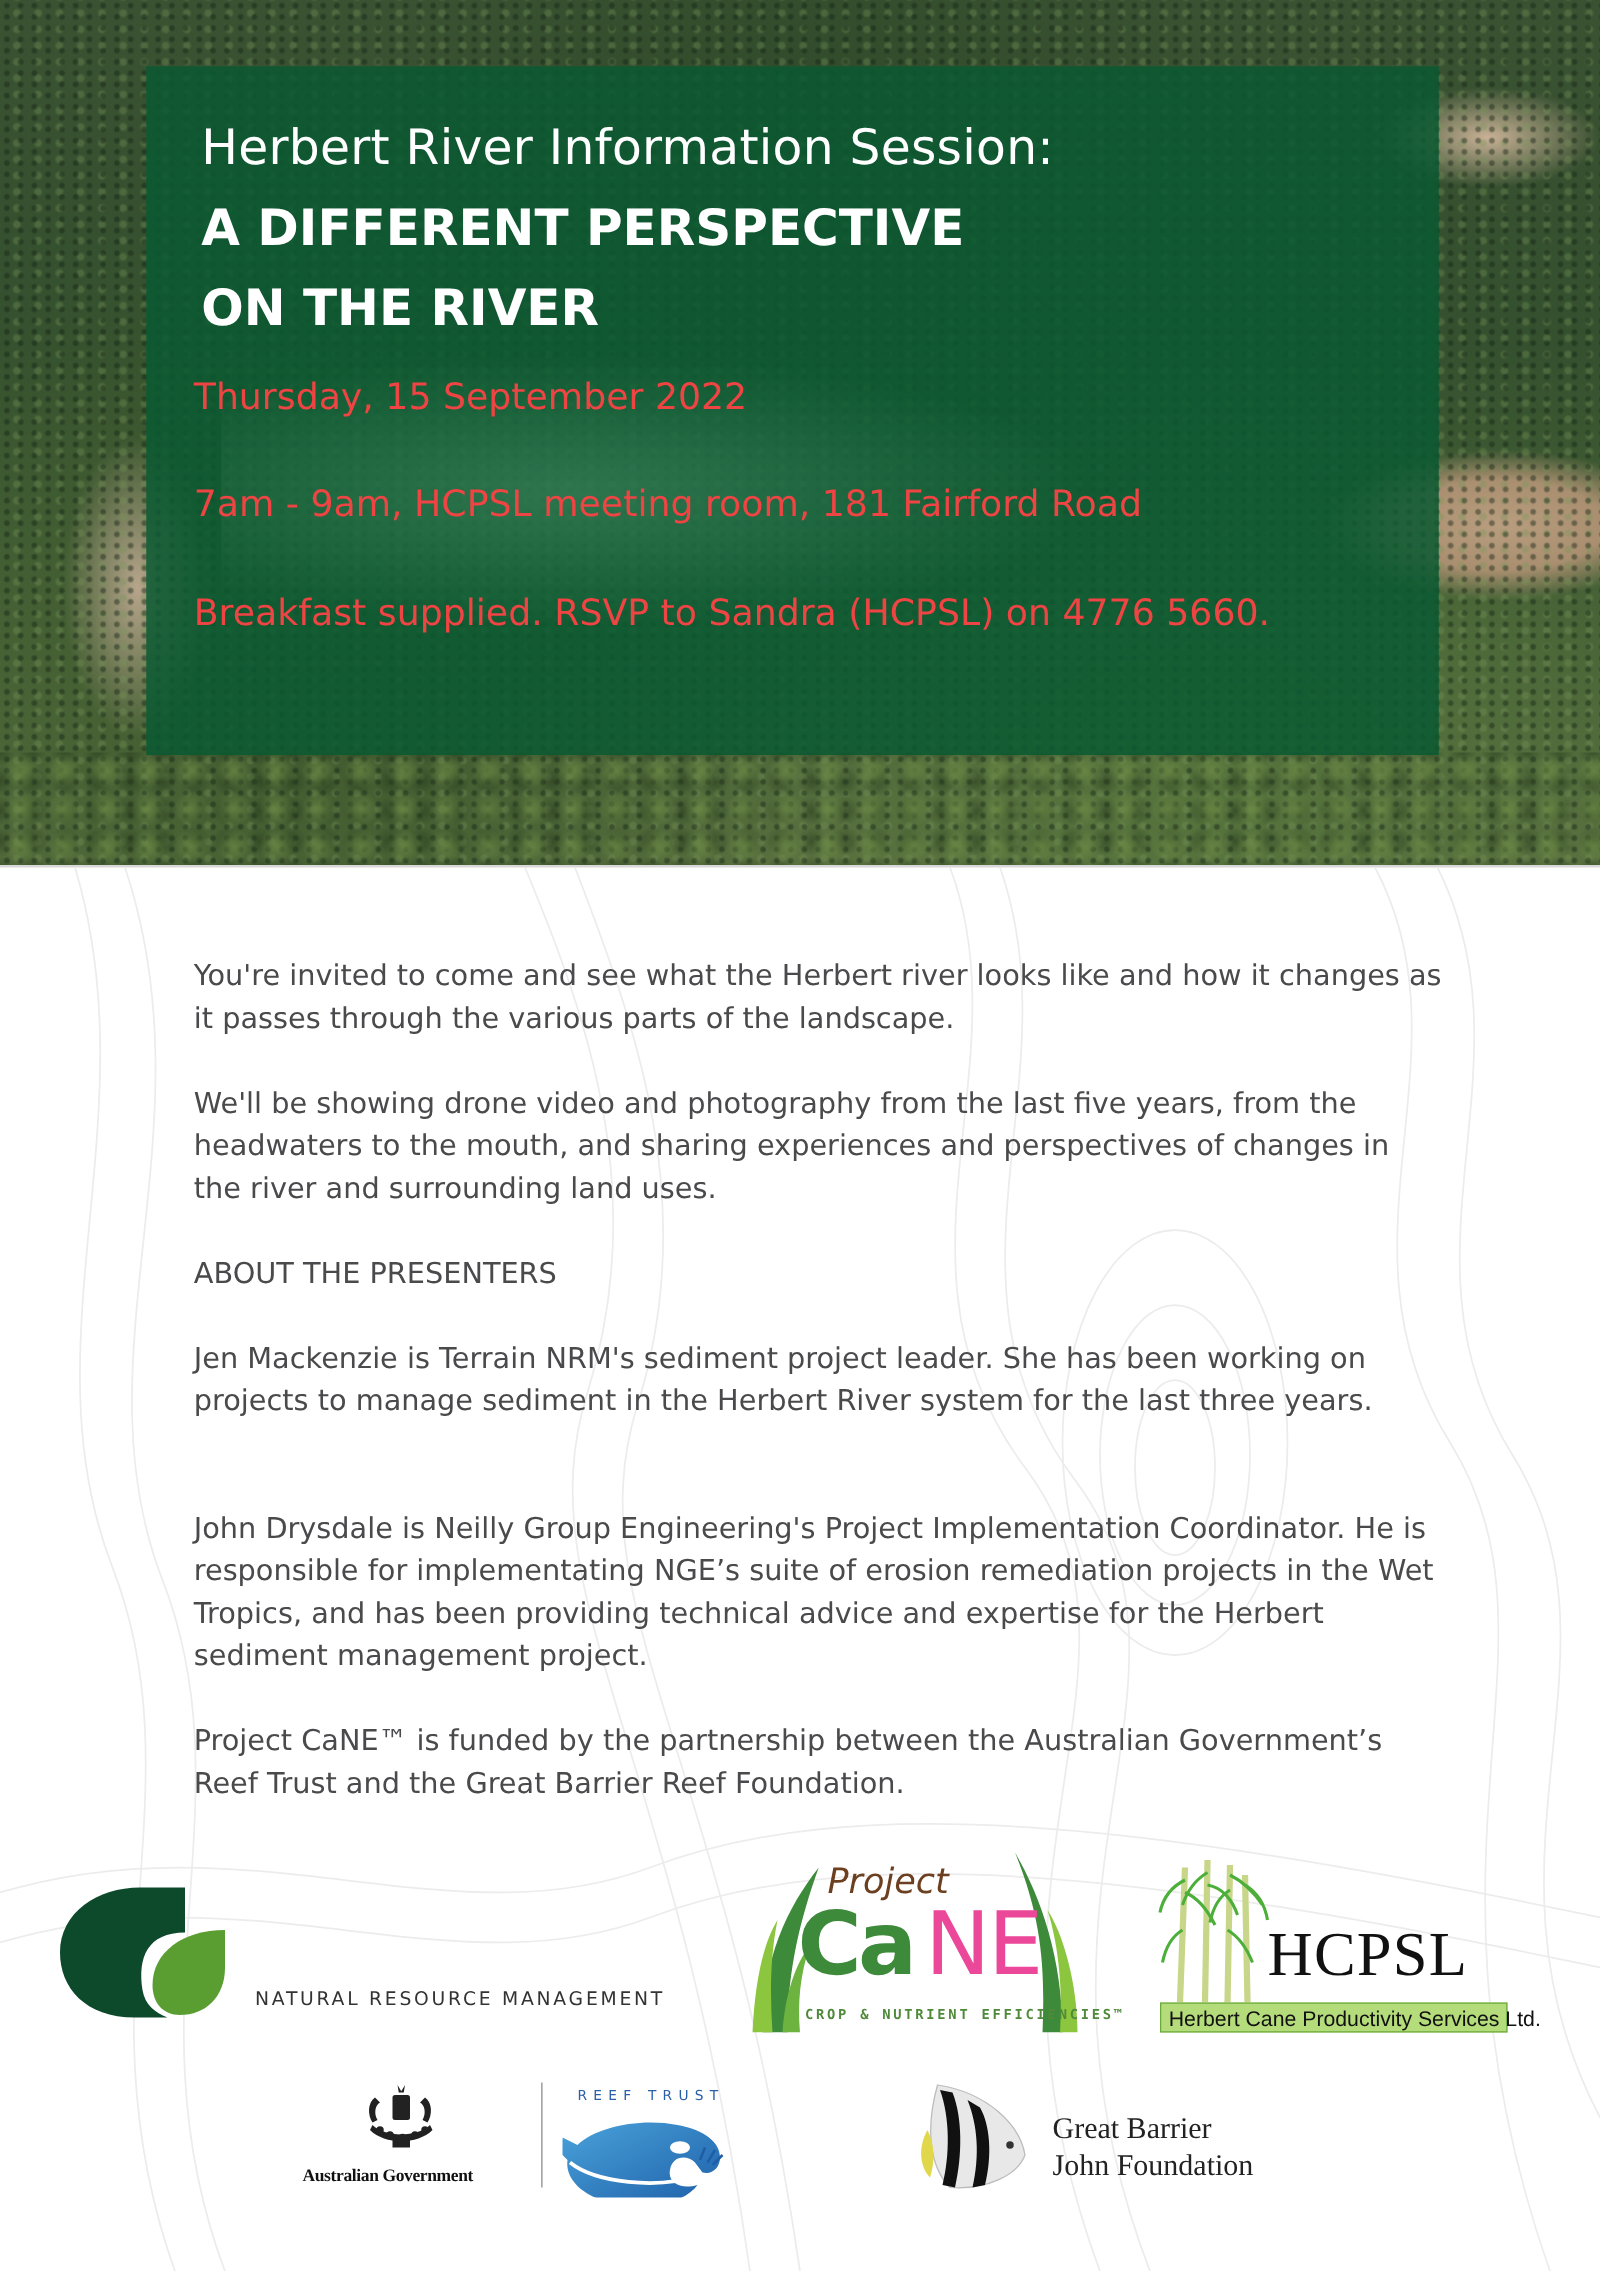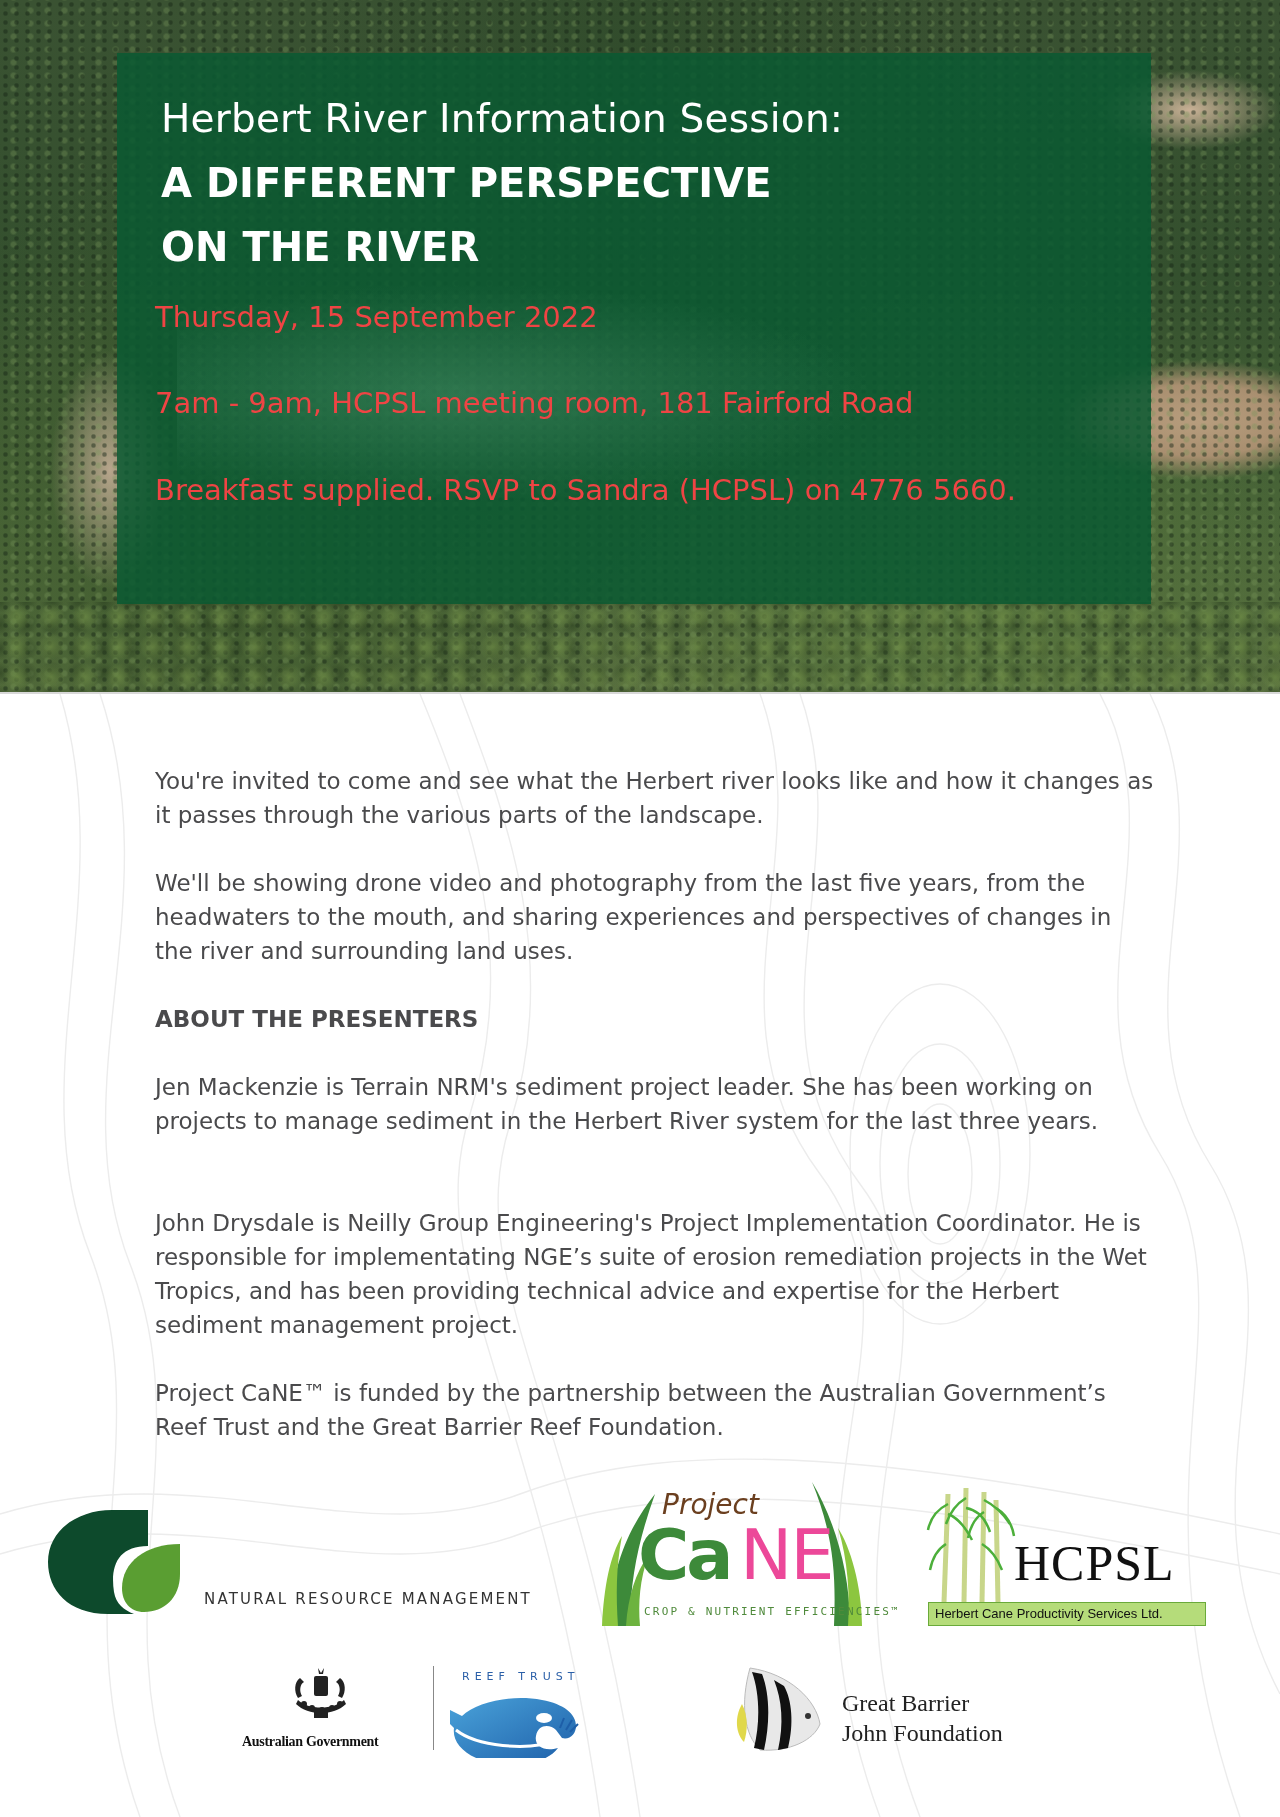--- a/index.html
+++ b/index.html
@@ -41,41 +41,41 @@
   .l2 { top:386px; }
   .l3 { top:473px; }
 
   .divider-line { position:absolute; left:0; top:692px; width:1280px; height:2px; background:#d8d8d8; }
 
   .contour { position:absolute; left:0; top:694px; width:1280px; height:1123px; }
 
   .body-text { position:absolute; left:155px; width:1000px; color:#4a4a4c; font-family:"DejaVu Sans", sans-serif; font-size:23px; line-height:34px; margin:0; }
   .p1 { top:764px; }
   .p2 { top:866px; }
-  .h-about { top:1002px; font-weight:bold; }
+  .h-about { top:1002px; font-weight:normal; }
   .p3 { top:1070px; }
   .p4 { top:1206px; }
   .p5 { top:1376px; }
 
   
   .logo { position:absolute; }
   .terrain { left:48px; top:1506px; width:500px; height:110px; }
   .terrain-word { position:absolute; left:152px; top:0px; font-family:"DejaVu Sans", sans-serif; font-size:56px; letter-spacing:15px; color:#111; }
   .terrain-sub { position:absolute; left:156px; top:84px; font-family:"DejaVu Sans", sans-serif; font-size:15px; letter-spacing:2.2px; color:#333; }
 
   .cane { left:600px; top:1476px; width:280px; height:150px; }
   .cane-project { position:absolute; left:62px; top:12px; font-family:"DejaVu Sans", sans-serif; font-style:italic; font-size:28px; color:#6b3f1f; }
   .cane-ca { position:absolute; left:38px; top:38px; font-family:"DejaVu Sans", sans-serif; font-weight:bold; font-size:70px; color:#3d8a3a; letter-spacing:-3px; }
   .cane-ne { position:absolute; left:140px; top:38px; font-family:"DejaVu Sans", sans-serif; font-size:70px; color:#ec4899; letter-spacing:-2px; }
-  .cane-sub { position:absolute; left:44px; top:129px; font-family:"DejaVu Sans Mono", monospace; font-size:11px; letter-spacing:2.2px; color:#4f8a3b; white-space:nowrap; }
+  .cane-sub { position:absolute; left:44px; top:129px; font-family:"DejaVu Sans Mono", monospace; font-size:11px; letter-spacing:2.2px; color:#4f8a3b; white-space:nowrap;font-weight:bold; }
 
   .hcpsl { left:926px; top:1484px; width:280px; height:140px; }
   .hcpsl-word { position:absolute; left:88px; top:50px; font-family:"Liberation Serif", serif; font-size:50px; color:#111; letter-spacing:1px; }
   .hcpsl-bar { position:absolute; left:2px; top:118px; width:276px; height:22px; background:#b5dc7a; border:1px solid #6aaa3a; }
-  .hcpsl-bar span { position:absolute; left:6px; top:3px; font-family:"Liberation Sans", sans-serif; font-size:13px; color:#111; white-space:nowrap; }
+  .hcpsl-bar span { position:absolute; left:6px; top:3px; font-family:"Liberation Sans", sans-serif; font-size:17px; color:#111; white-space:nowrap; }
 
   .ausgov { left:240px; top:1664px; width:170px; height:90px; }
   .ausgov-text { position:absolute; left:2px; top:70px; font-family:"Liberation Serif", serif; font-weight:bold; font-size:14px; color:#111; white-space:nowrap; letter-spacing:-0.3px; }
   .gov-divider { position:absolute; left:433px; top:1666px; width:1px; height:84px; background:#888; }
   .reeftrust { left:450px; top:1670px; width:140px; height:88px; }
   .reeftrust-text { position:absolute; left:12px; top:0px; font-family:"DejaVu Sans", sans-serif; font-size:11px; letter-spacing:5px; color:#2a5fa8; white-space:nowrap; }
 
   .gbrf { left:730px; top:1664px; width:300px; height:90px; }
   .gbrf-text { position:absolute; left:112px; top:24px; font-family:"Liberation Serif", serif; font-size:24px; line-height:30px; color:#222; }
 </style>

